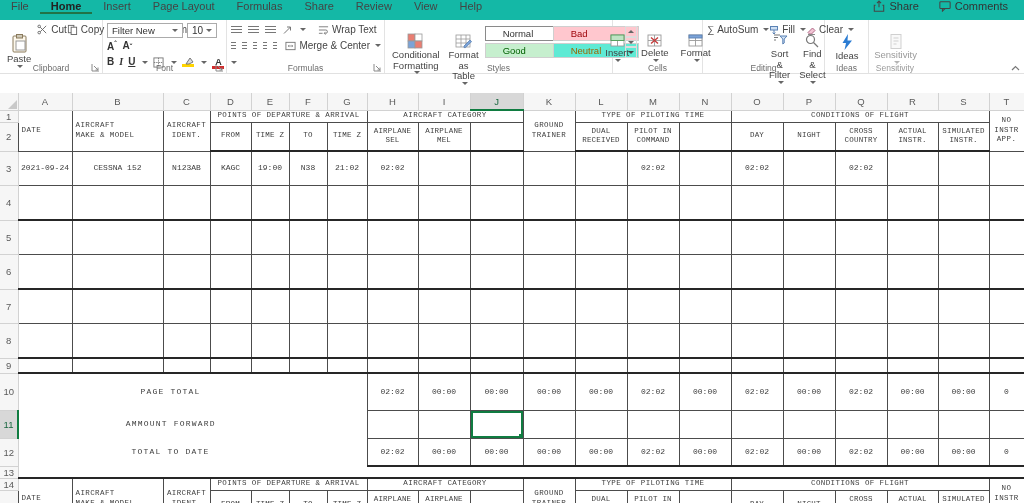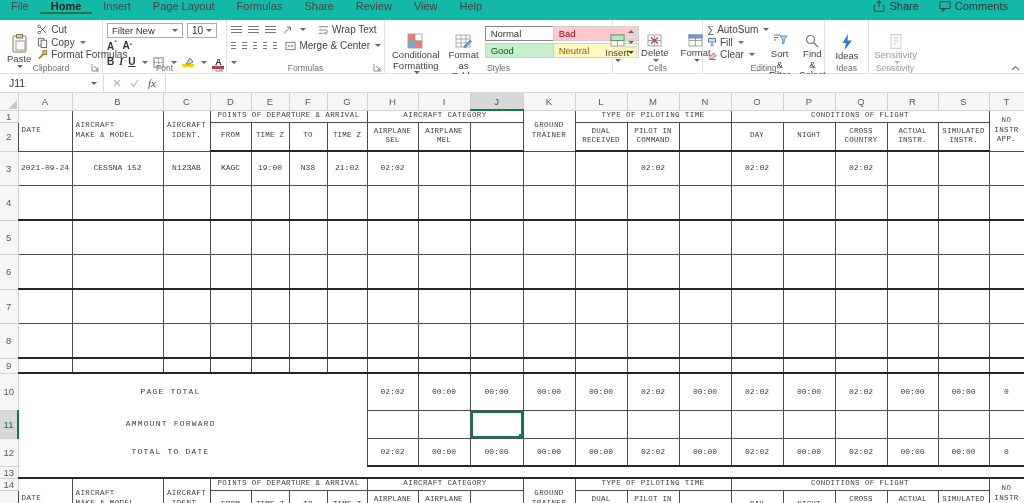--- a/index.html
+++ b/index.html
@@ -11,34 +11,34 @@
   .tab.active{font-weight:bold;color:#222;border-bottom:2.5px solid #217346}
   .tabbar-right{margin-left:auto;display:flex;align-items:center;gap:20px;padding-right:16px}
   .topbtn{display:flex;align-items:center;gap:4px;font-size:11px;color:#333}
   
   .ribbon{position:absolute;top:20px;left:0;width:1024px;height:54px;background:#fff;
           border-bottom:1px solid #e1e1e1;display:flex;box-sizing:border-box}
   .grp{position:relative;height:100%;border-right:1px solid #e3e3e3;box-sizing:border-box;padding:3px 3px 12px 4px}
   .glabel{position:absolute;bottom:0;left:0;right:0;text-align:center;font-size:8.5px;color:#6c6c6c;white-space:nowrap}
   .launch{position:absolute;bottom:1px;right:2px;width:9px;height:9px}
   .grow{display:flex;height:100%;gap:3px}
-  .colstack{display:flex;flex-direction:column;gap:0}
+  .colstack{display:flex;flex-direction:row;gap:0}
   .sbtn{display:flex;align-items:center;gap:3px;height:13px;font-size:10px;color:#444;white-space:nowrap}
   .bigbtn{display:flex;flex-direction:column;align-items:center;justify-content:flex-start;
           font-size:9.5px;color:#444;line-height:1.1;text-align:center;padding:0 3px;white-space:pre-line}
   .car{display:inline-block;width:0;height:0;border-left:3px solid transparent;border-right:3px solid transparent;
        border-top:3.5px solid #666;margin-left:2px;vertical-align:middle}
   .combo{border:1px solid #ababab;background:#fff;height:15px;display:flex;align-items:center;
          justify-content:space-between;font-size:10px;color:#333;padding:0 4px;box-sizing:border-box}
   .row{display:flex;align-items:center;gap:4px}
   .ico{flex:none}
   .lines{width:11px;height:8px;background:repeating-linear-gradient(#777 0 1px,transparent 1px 3px)}
   .fillbar{display:block;width:12px;height:3px;margin-top:-1px}
   .ltr{font-size:10px;font-weight:bold;color:#333;line-height:1}
-  .sw{width:86px;height:15px;font-size:9.5px;display:flex;align-items:center;padding:0 5px;
+  .sw{width:86px;height:15px;font-size:9.5px;display:flex;align-items:center;padding:0 17px;
       border:1px solid #cfcfcf;box-sizing:border-box;white-space:nowrap;overflow:hidden}
   .gal{display:grid;grid-template-columns:66px 66px;grid-auto-rows:15px;gap:2px;margin-top:3px}
   .galrail{display:flex;flex-direction:column;justify-content:space-between;height:32px;margin:3px 0 0 3px}
   .tinybtn{width:10px;height:10px;display:flex;align-items:center;justify-content:center;border:1px solid #dcdcdc}
   .caru{width:0;height:0;border-left:3px solid transparent;border-right:3px solid transparent;border-bottom:3.5px solid #666}
   .card{width:0;height:0;border-left:3px solid transparent;border-right:3px solid transparent;border-top:3.5px solid #666}
   .gray{color:#9a9a9a}
   .collapse{position:absolute;right:4px;bottom:2px}
   
   .fbar{position:absolute;top:74px;left:0;width:1024px;height:19px;background:#fff;
@@ -281,21 +281,21 @@
               <path d="M9 13L15 7l1.6 1.6-6 6H9z" fill="#7ba3d8" stroke="#5b82b4"></path>
               </svg></span>
           <span>Format as
 Table</span>
           <span class="car"></span>
         </div>
         <div class="gal">
           <div class="sw" style="background:#fff;border-color:#8a8a8a">Normal</div>
           <div class="sw" style="background:#ffc7ce;color:#9c0006">Bad</div>
           <div class="sw" style="background:#c6efce;color:#006100">Good</div>
-          <div class="sw" style="background:#fef9c3;color:#9c6500">Neutral</div>
+          <div class="sw" style="background:#5eead4;color:#9c6500">Neutral</div>
         </div>
         <div class="galrail">
           <span class="tinybtn">
               <span class="caru"></span>
             </span>
           <span class="tinybtn">
               <span class="card"></span>
             </span>
           <span class="tinybtn">
               <span class="card" style="border-top-color:#444"></span>
@@ -418,40 +418,20 @@
       <span class="glabel gray">Sensitivity</span>
     </div>
 
     <span class="collapse">
       <svg width="9" height="6" viewBox="0 0 9 6" fill="none" stroke="#777" stroke-width="1.2">
           <path d="M1 5l3.5-3.5L8 5"></path>
         </svg>
       </span>
   </div>
 
-  <div class="fbar">
-    <div class="namebox">
-      <span>J11</span>
-      <span class="car"></span>
-    </div>
-    <div class="fxbtns">
-      <span>
-        <svg width="8" height="8" viewBox="0 0 8 8" stroke="#b9b9b9" stroke-width="1.2">
-            <path d="M1 1l6 6M7 1L1 7"></path>
-          </svg>
-        </span>
-      <span>
-        <svg width="9" height="8" viewBox="0 0 9 8" fill="none" stroke="#b9b9b9" stroke-width="1.2">
-            <path d="M1 4.5L3.5 7 8 1"></path>
-          </svg>
-        </span>
-      <span class="fx">fx</span>
-    </div>
-    <div class="finput"></div>
-  </div>
 
   <div class="gridwrap">
     <table class="sheet">
       <colgroup>
         <col style="width:18px">
           <col style="width:54px">
           <col style="width:91px">
           <col style="width:47px">
         <col style="width:41px">
           <col style="width:38px">

